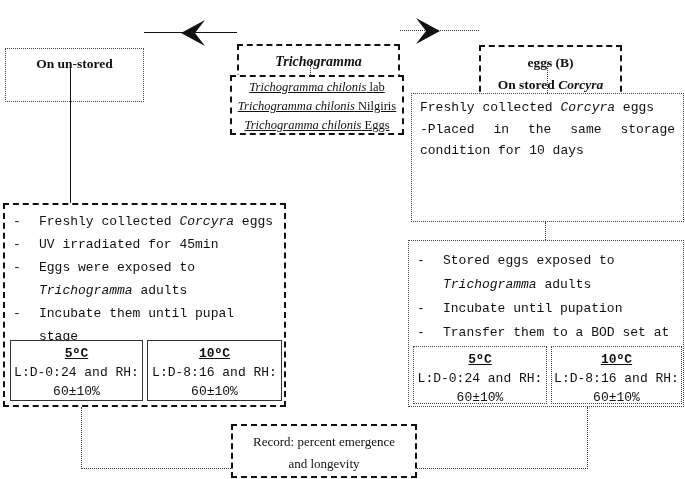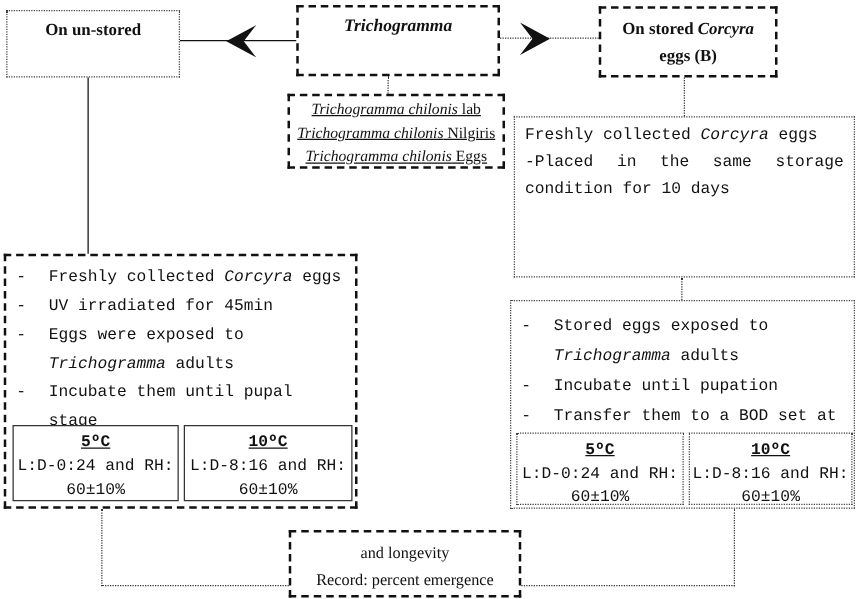--- a/index.html
+++ b/index.html
@@ -5,21 +5,21 @@
   html,body{margin:0;padding:0;background:#fff;}
   #stage{
     position:relative;width:685px;height:479px;background:#fff;
     font-family:"Liberation Serif","DejaVu Serif",serif;color:#111;overflow:hidden;
   }
   .box{position:absolute;box-sizing:border-box;background:#fff;}
   .dashed2{border:2px dashed #111;}
   .dotted1{border:1px dotted #444;}
   .solid1{border:1px solid #333;}
   .center{text-align:center;}
-  .hdr{font-size:13.5px;font-weight:bold;line-height:22px;}
+  .hdr{font-size:13.5px;font-weight:bold;line-height:22px;margin-top:40px;}
   .strains{font-size:12.5px;line-height:19px;}
   .body13{font-size:13px;font-family:Liberation Mono, monospace;}
   .para{text-align:justify;line-height:21.5px;margin:0;}
   .li{display:flex;line-height:23px;}
   .li .dash{width:14px;flex:0 0 14px;margin-left:8px;margin-right:12px;text-align:left;}
   .li .litext{flex:1;padding-right:4px;}
   .li2{line-height:24px;}
   .subbox{position:absolute;box-sizing:border-box;text-align:center;font-size:13px;line-height:19px;padding-top:3px;background:#fff;}
   .temp{font-weight:bold;text-decoration:underline;}
   .vline{position:absolute;width:0;}
@@ -38,22 +38,22 @@
 
   <div class="box dotted1 center hdr" style="left:5px;top:8px;width:139px;height:54px;padding-top:4px;">
     <div><span>On un-stored</span></div>
   </div>
 
   <div class="box dashed2 center hdr" style="left:237px;top:4px;width:163px;height:57px;padding-top:5px;font-size:14px;">
     <div><span style="font-style: italic;">Trichogramma</span></div>
   </div>
 
   <div class="box dashed2 center hdr" style="left:479px;top:5px;width:143px;height:57px;padding-top:5px;">
+    <div><span>eggs (B)</span></div>
     <div><span>On stored </span><span style="font-style: italic;">Corcyra</span></div>
-    <div><span>eggs (B)</span></div>
   </div>
 
   <div class="box dashed2 center strains" style="left:230px;top:75px;width:174px;height:60px;padding-top:1px;text-decoration:underline;">
     <div><span style="font-style: italic;">Trichogramma chilonis</span><span> lab</span></div>
     <div><span style="font-style: italic;">Trichogramma chilonis</span><span> Nilgiris</span></div>
     <div><span style="font-style: italic;">Trichogramma chilonis</span><span> Eggs</span></div>
   </div>
 
   <div class="box dotted1 body13" style="left:411px;top:93px;width:273px;height:129px;padding:3px 8px;">
     <p class="para"><span>Freshly collected </span><span style="font-style: italic;">Corcyra</span><span> eggs</span></p>
@@ -112,22 +112,22 @@
       <div>60±10%</div>
     </div>
     <div class="subbox solid1" style="left:142px;top:135px;width:135px;height:61px;">
       <div class="temp">10ºC</div>
       <div>L:D-8:16 and RH:</div>
       <div>60±10%</div>
     </div>
   </div>
 
   <div class="box dashed2 center recbox" style="left:231px;top:424px;width:186px;height:54px;">
+    <div>Record: percent emergence</div>
     <div>and  longevity</div>
-    <div>Record: percent emergence</div>
   </div>
 
   <div class="hline solidline-h" style="left:144px;top:32px;width:93px;"></div>
   <svg class="arrowhead" style="left:181px;top:20px;" width="30" height="26" viewBox="0 0 30 26">
     <polygon points="24,0 0,13 24,26 14,13" fill="#111"></polygon>
   </svg>
 
   <div class="hline dotline-h" style="left:400px;top:30px;width:79px;"></div>
   <svg class="arrowhead" style="left:410px;top:18px;" width="30" height="26" viewBox="0 0 30 26">
     <polygon points="6,0 30,13 6,26 16,13" fill="#111"></polygon>

